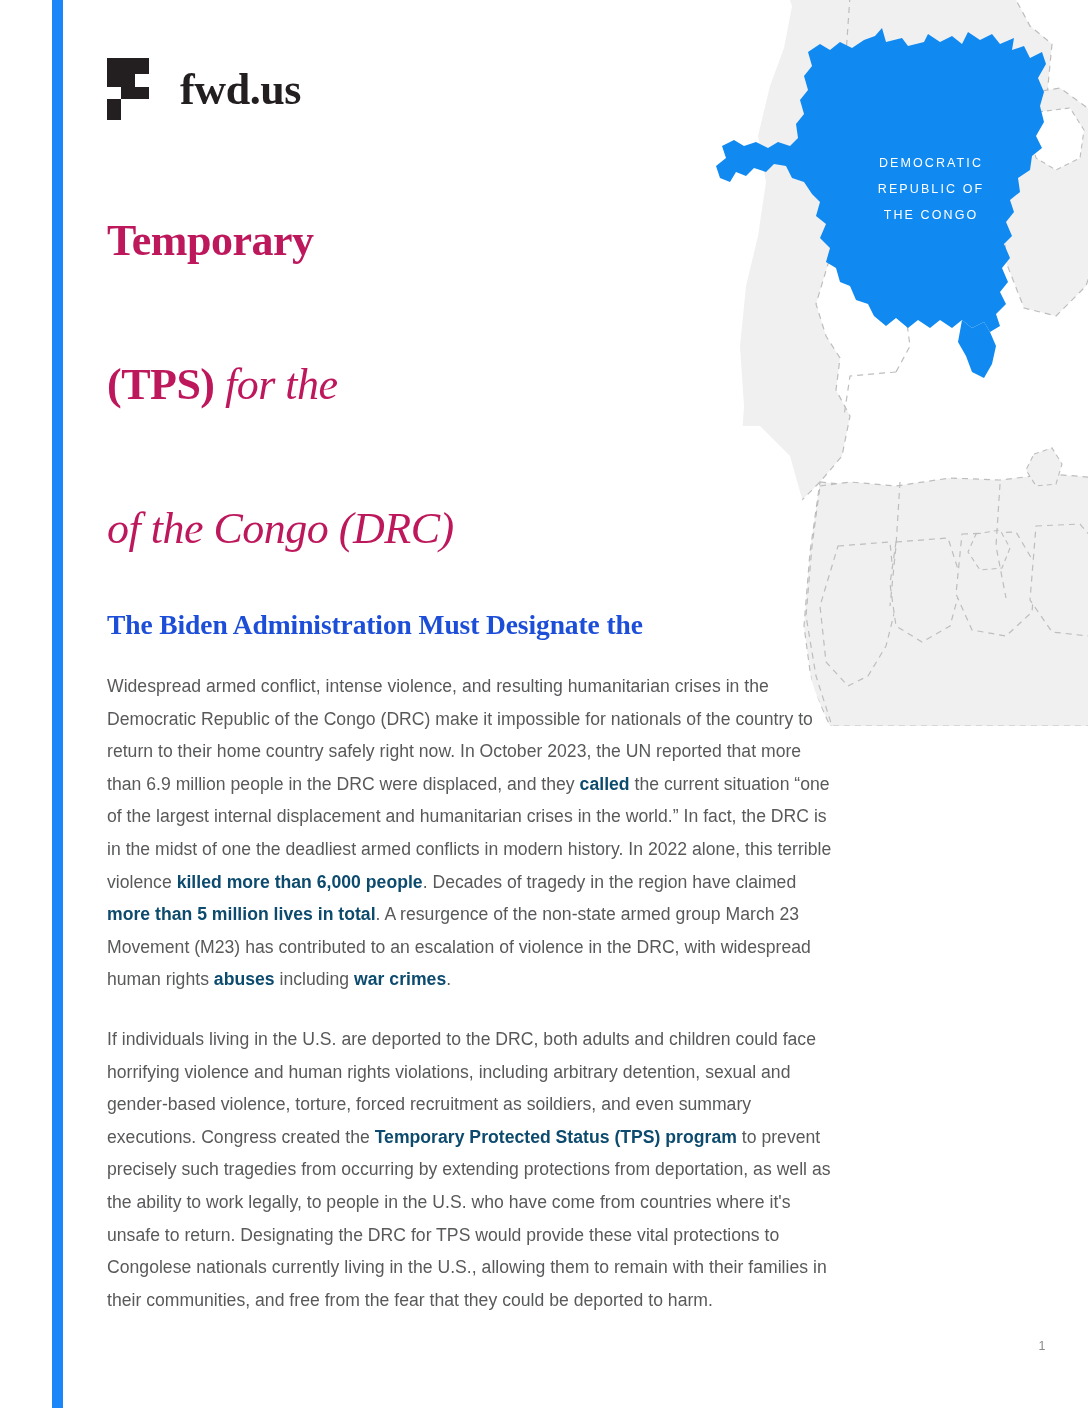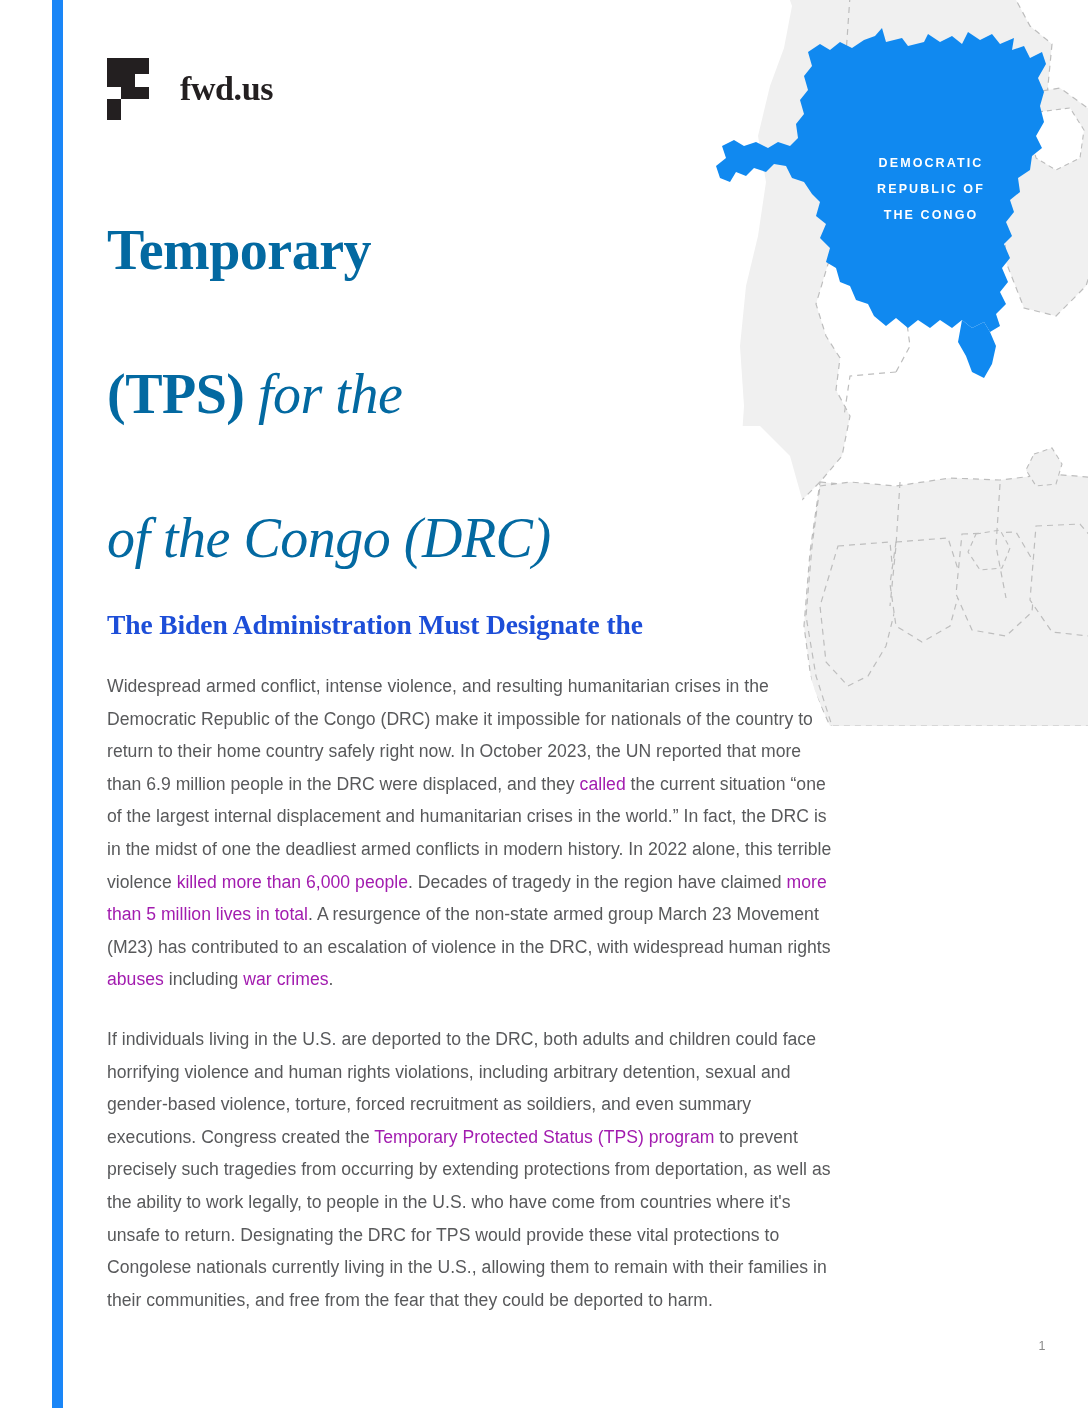--- a/index.html
+++ b/index.html
@@ -34,52 +34,52 @@
   #map-panel svg { display: block; width: 100%; height: 100%; }
 
   #map-label {
     position: absolute;
     left: 848px; top: 150px;
     width: 166px;
     text-align: center;
     color: #ffffff;
     font-family: "Liberation Sans", sans-serif;
     font-size: 12.5px;
-    font-weight: 700;
+    font-weight: 400;
     letter-spacing: 2.1px;
     line-height: 26px;
   }
   #map-label div { white-space: nowrap; }
 
   
   #logo-row {
     position: absolute;
     left: 107px; top: 58px;
     display: flex;
     align-items: center;
     gap: 17px;
   }
   #logo-mark { width: 56px; height: 62px; display:block; }
   #logo-word {
     font-family: "Liberation Serif", serif;
     font-weight: 700;
-    font-size: 34px;
+    font-size: 44px;
     color: #231f20;
     letter-spacing: -0.4px;
   }
 
   
   #headline {
     position: absolute;
     left: 107px; top: 176px;
     width: 600px;
     font-family: "Liberation Serif", serif;
-    font-size: 56px;
+    font-size: 44px;
     line-height: 72px;
-    color: #0369a1;
+    color: #be185d;
     letter-spacing: -0.5px;
   }
   #headline .bold { font-weight: 700; }
   #headline .ital { font-style: italic; font-weight: 400; }
 
   
   #subhead {
     position: absolute;
     left: 107px; top: 585px;
     width: 680px;
@@ -99,21 +99,21 @@
   }
   #body-copy p {
     margin: 0 0 27px 0;
     font-family: "Liberation Sans", sans-serif;
     font-size: 17.6px;
     line-height: 32.6px;
     color: #58595b;
     letter-spacing: 0.02px;
   }
   #body-copy p:last-child { margin-bottom: 0; }
-  .lnk { color: #a21caf; text-decoration: none; }
+  .lnk { color: #0c4a6e; text-decoration: none; font-weight: bold; }
 
   
   #page-number {
     position: absolute;
     left: 1030px; top: 1339px;
     width: 24px;
     text-align: center;
     font-family: "Liberation Sans", sans-serif;
     font-size: 12.5px;
     color: #8a8a8a;

